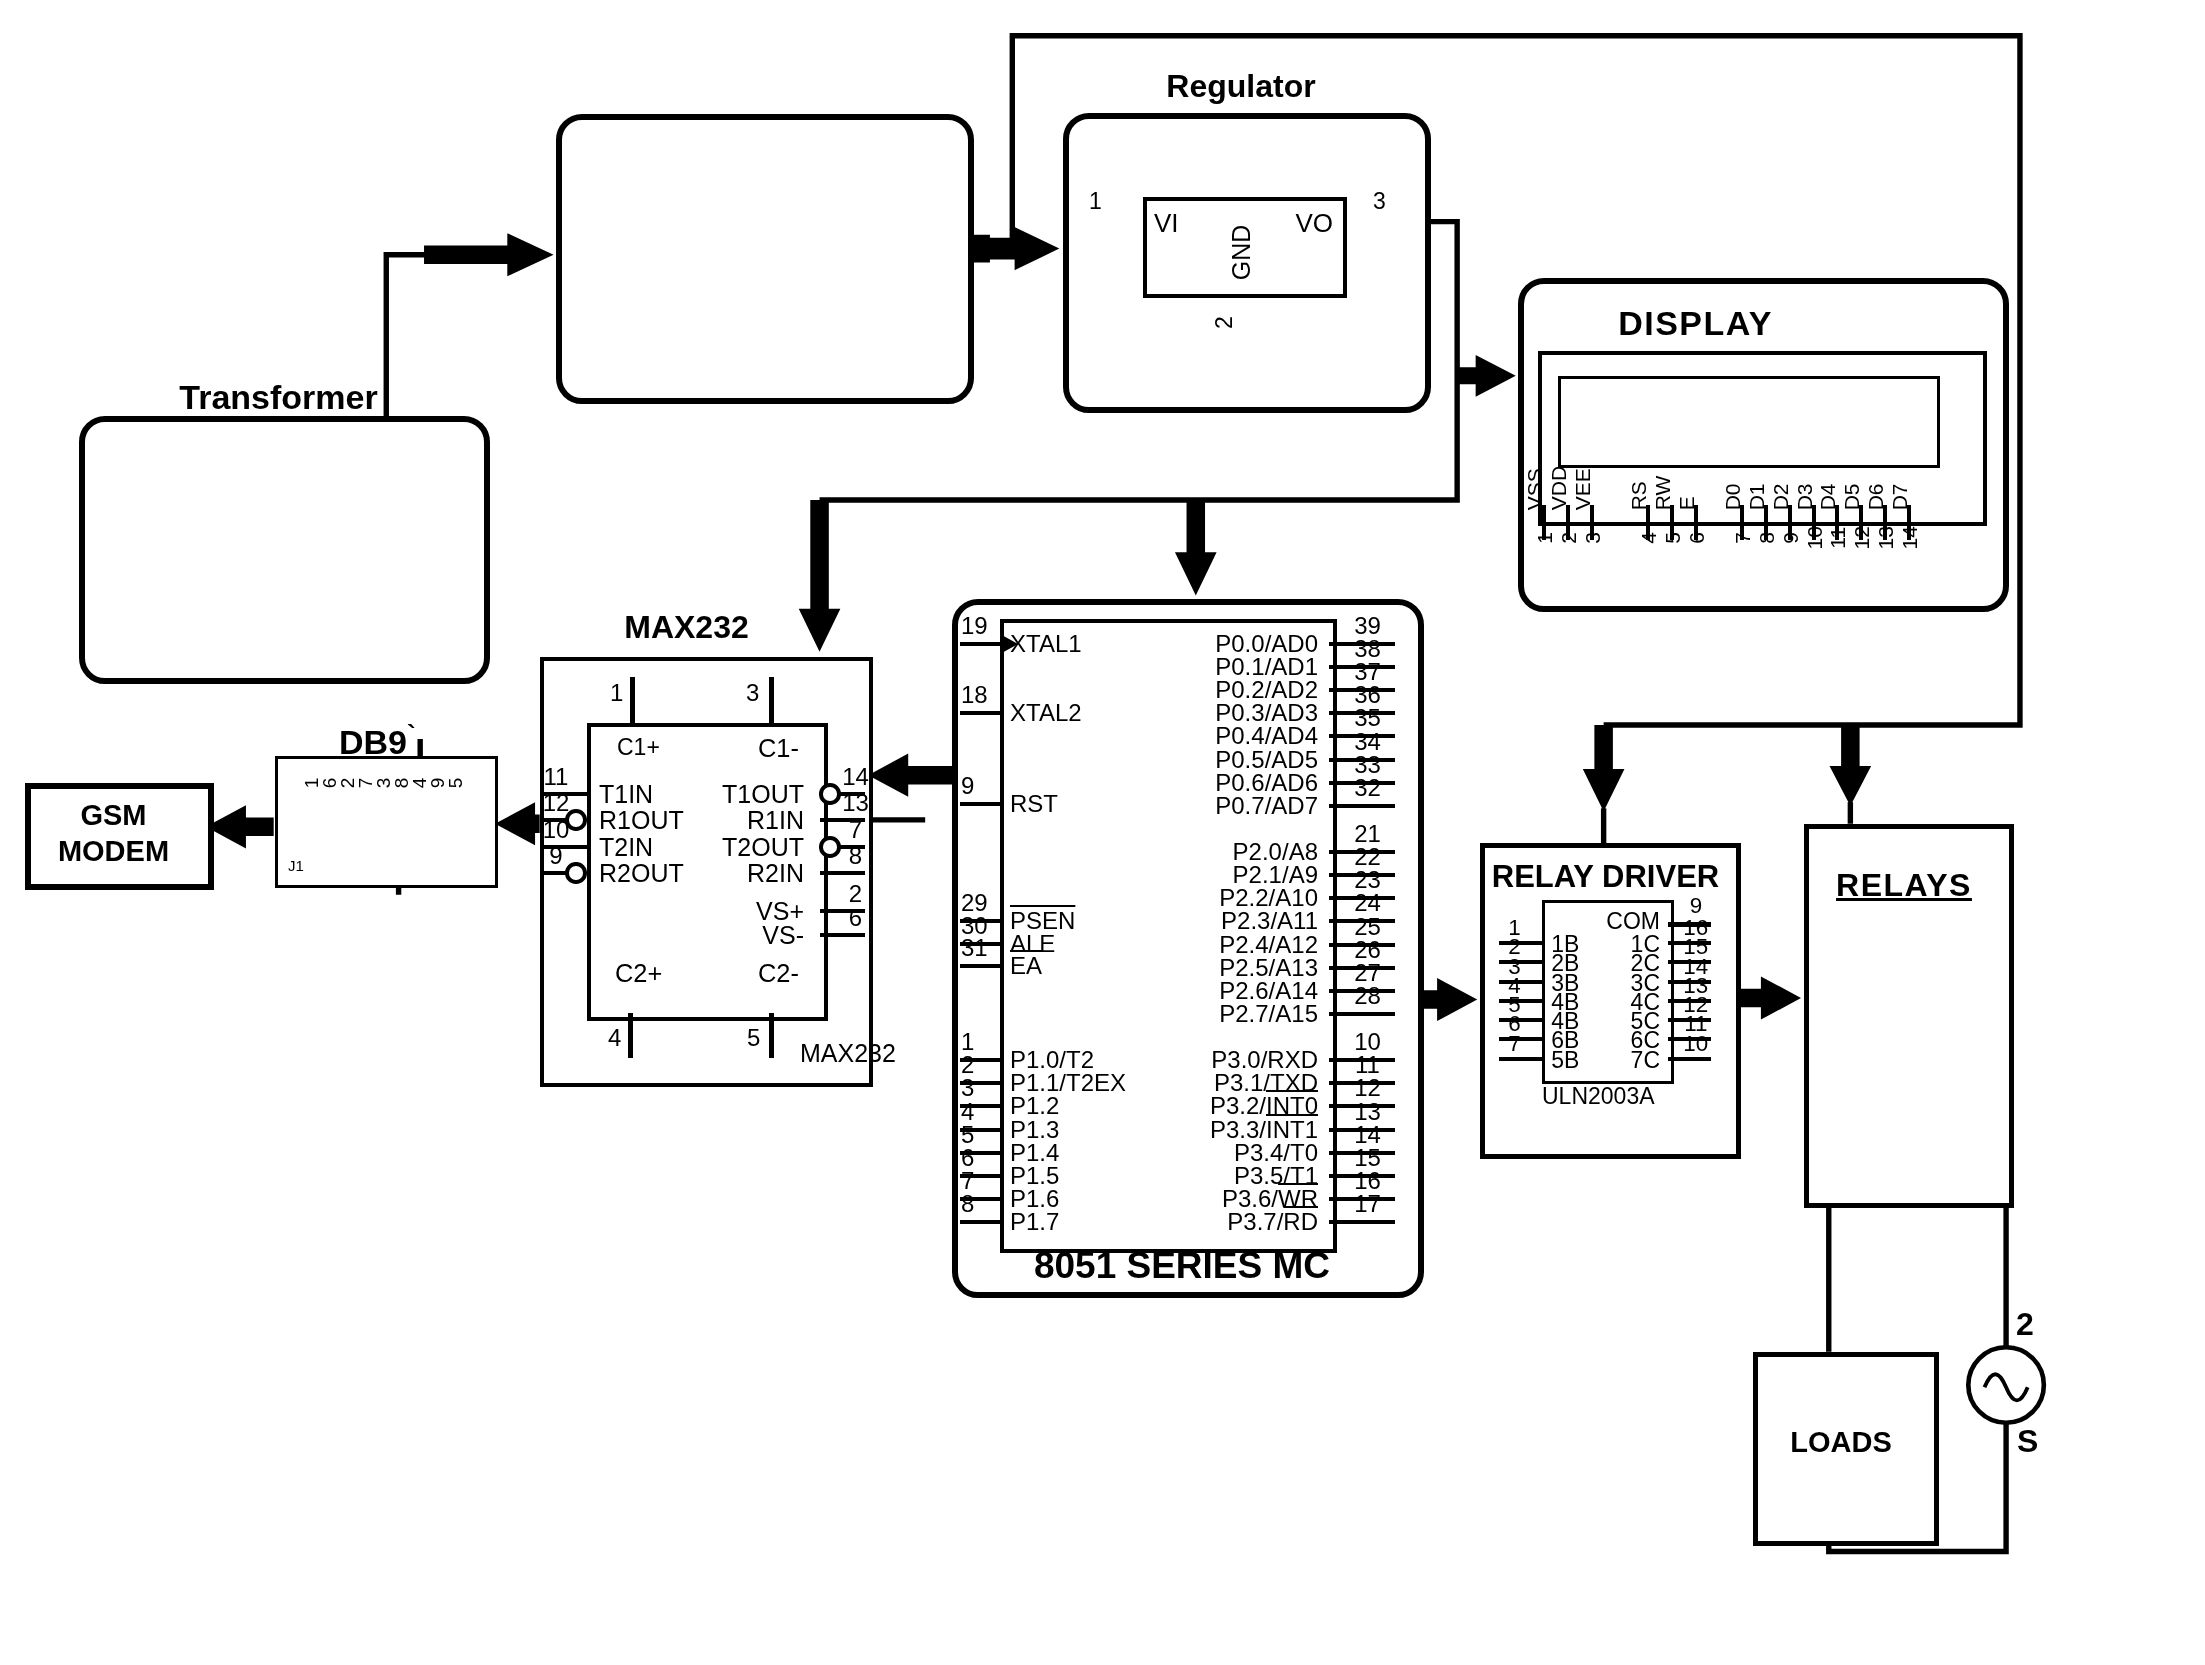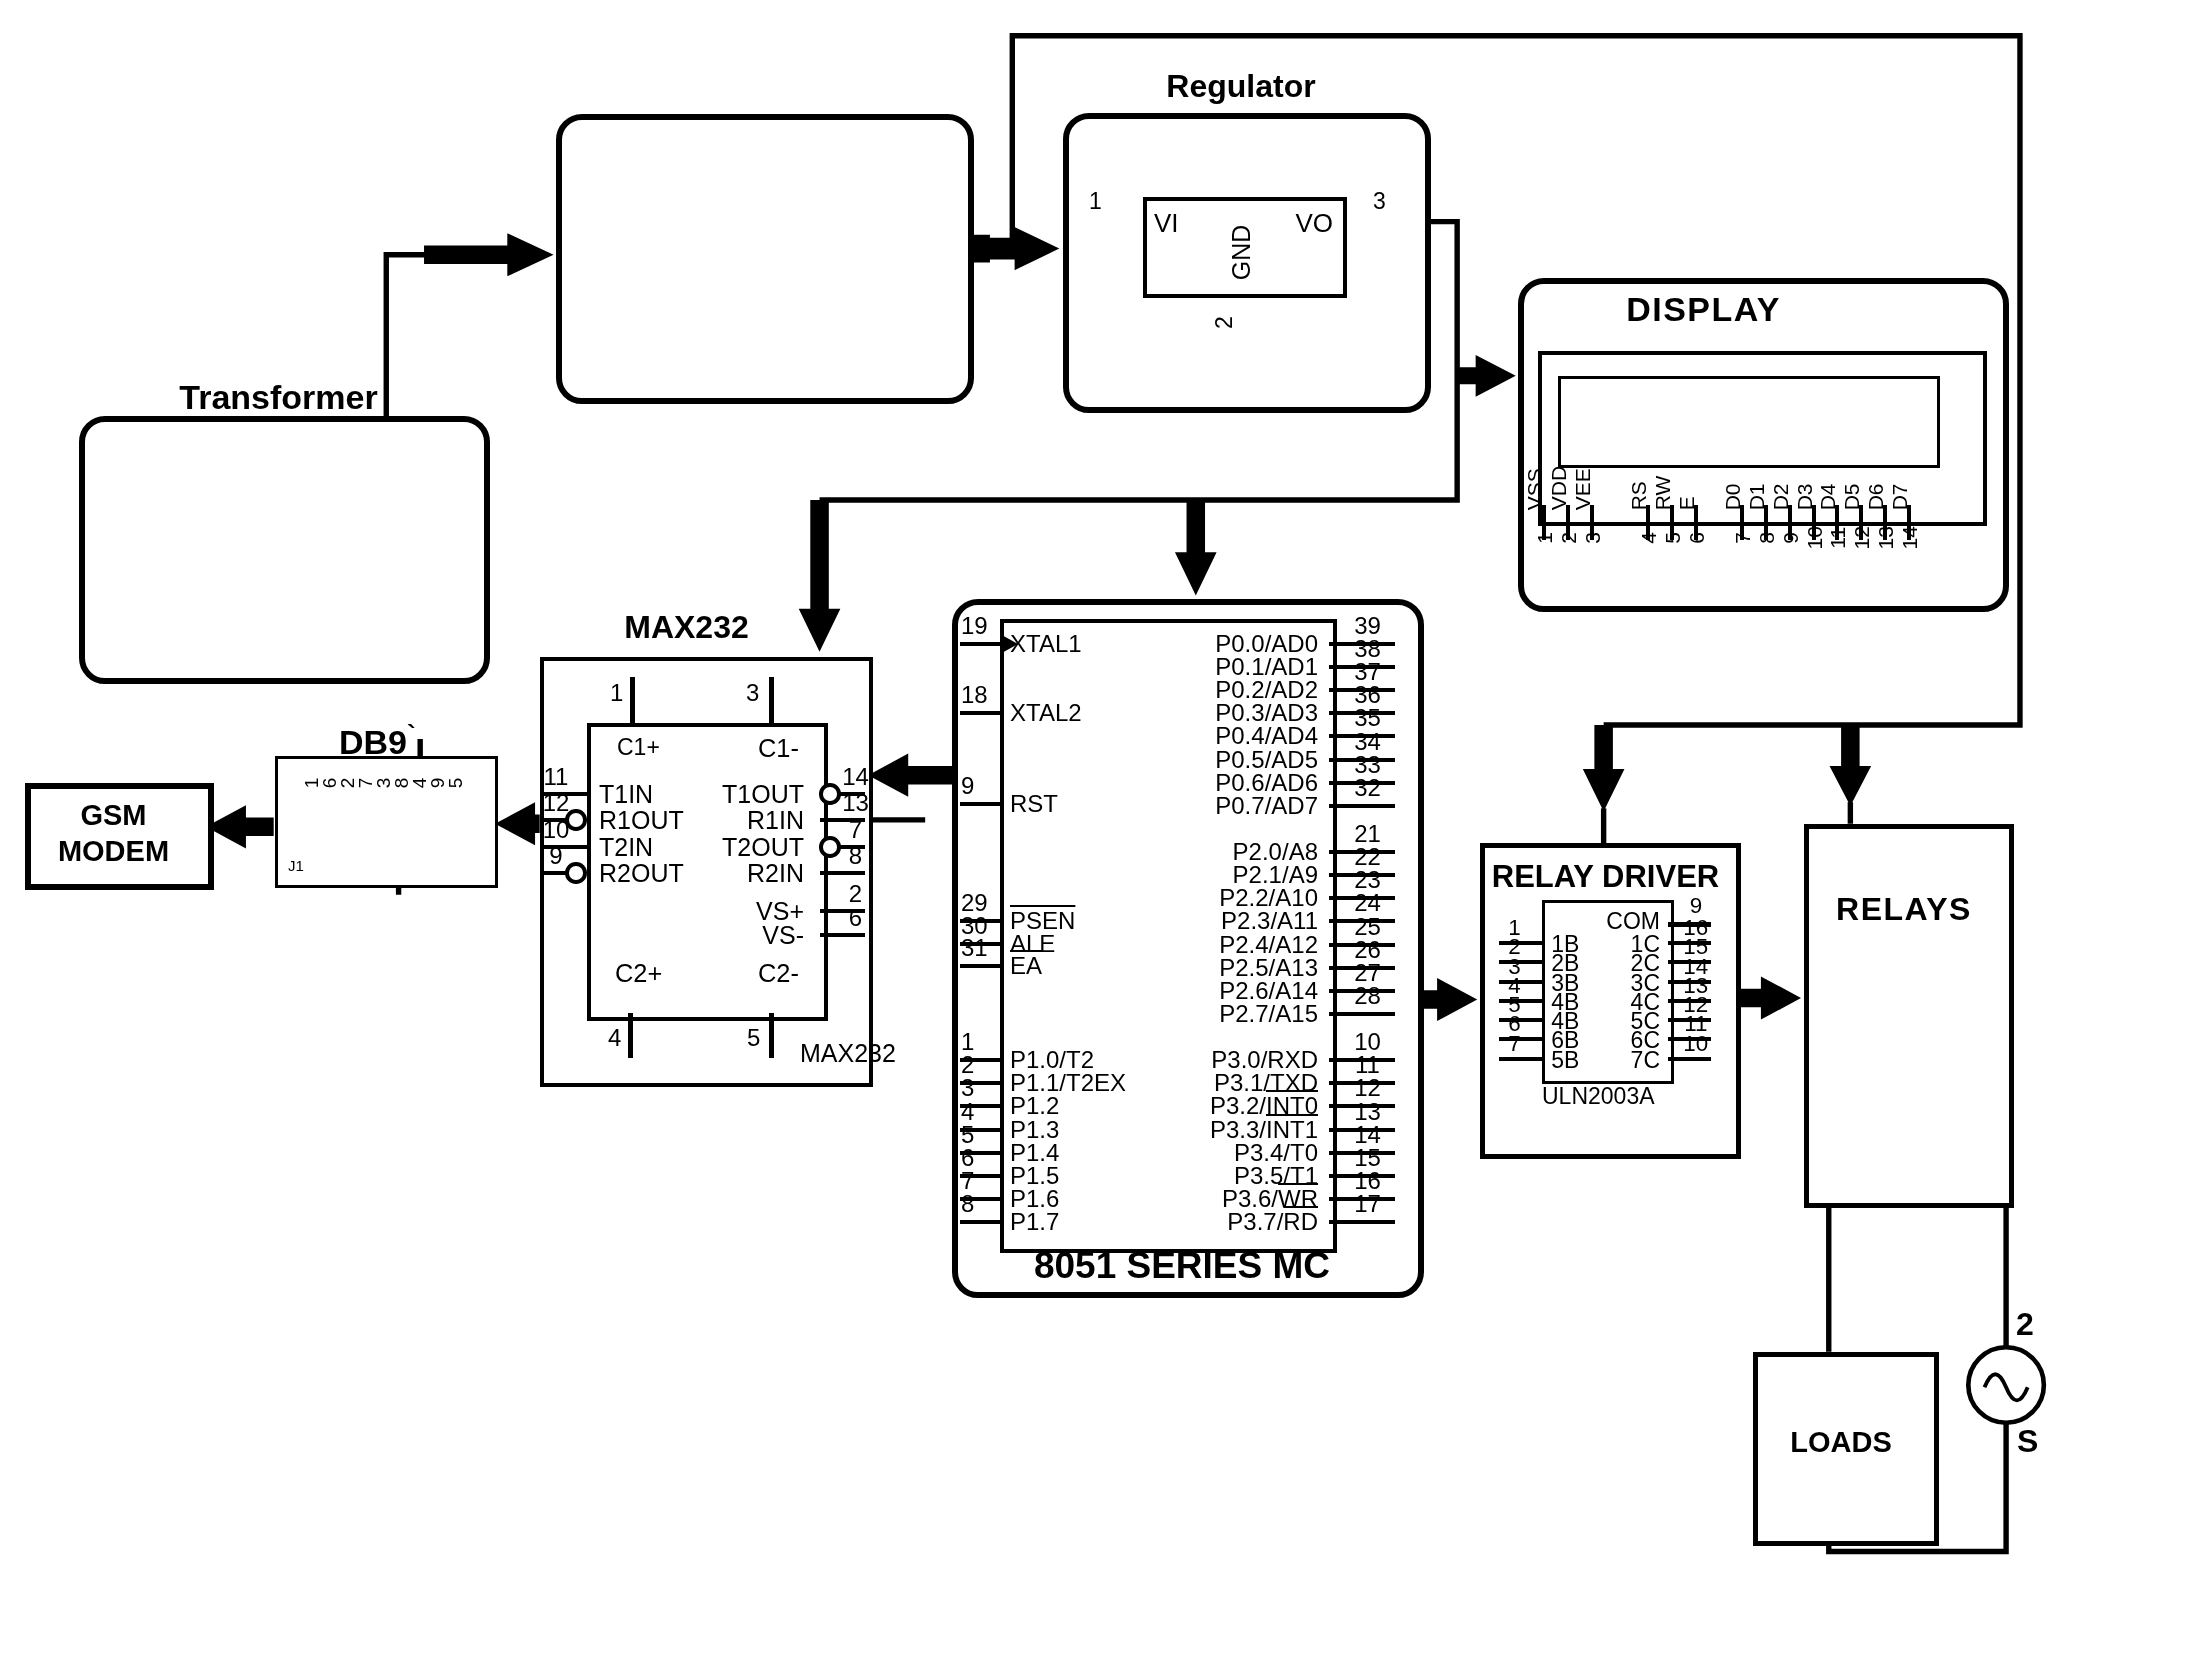--- a/index.html
+++ b/index.html
@@ -172,26 +172,26 @@
 
 <div class="inner" style="left:1143px;top:197px;width:196px;height:93px;"></div>
 <div class="inner" style="left:1538px;top:351px;width:441px;height:167px;"></div>
 <div class="inner" style="left:1558px;top:376px;width:376px;height:86px;border-width:3.9px;"></div>
 <div class="inner" style="left:587px;top:723px;width:233px;height:290px;"></div>
 <div class="inner" style="left:1000px;top:619px;width:329px;height:626px;"></div>
 <div class="inner" style="left:1542px;top:900px;width:126px;height:178px;border-width:3.9px;"></div>
 
 <div class="title t44" style="left:79px;top:378px;width:399px;">Transformer</div>
 <div class="title t46" style="left:1063px;top:68px;width:356px;">Regulator</div>
-<div class="title t44" style="left:1518px;top:290px;width:355px;letter-spacing:1.5px;padding-left:8px;">DISPLAY</div>
+<div class="title t44" style="left:1518px;top:304px;width:355px;letter-spacing:1.5px;">DISPLAY</div>
 <div class="title t46" style="left:540px;top:609px;width:293px;">MAX232</div>
 <div class="title t44" style="left:339px;top:719px;"><span>DB9</span><span style="font-size:26px;vertical-align:10.8px;">`</span></div>
 <div class="title t48" style="left:952px;top:1245px;width:460px;">8051 SERIES MC</div>
 <div class="title t40" style="left:1480px;top:859px;width:251px;">RELAY DRIVER</div>
-<div class="title t42" style="left:1804px;top:891px;width:200px;letter-spacing:1.5px;">RELAYS</div>
+<div class="title t42" style="left:1804px;top:867px;width:200px;letter-spacing:1.5px;text-decoration:underline;">RELAYS</div>
 <div class="title t38" style="left:1753px;top:1426px;width:176px;">LOADS</div>
 
 <div class="title t38" style="left:25px;top:797px;width:177px;line-height:1.25;">
   <div>GSM</div>
   <div>MODEM</div>
 </div>
 
 <div class="txt" style="left:1542px;top:1083px;font-size:23px;">ULN2003A</div>
 <div class="txt" style="left:800px;top:1039px;font-size:25px;">MAX232</div>
 <div class="txt" style="left:288px;top:857px;font-size:15px;">J1</div>

